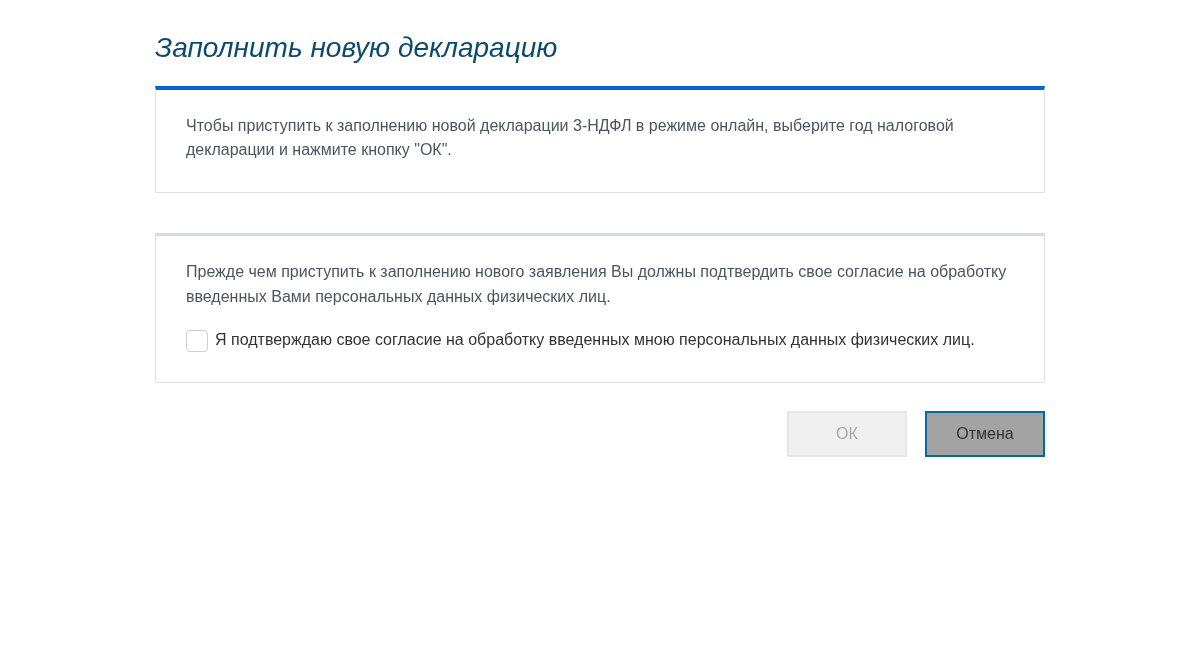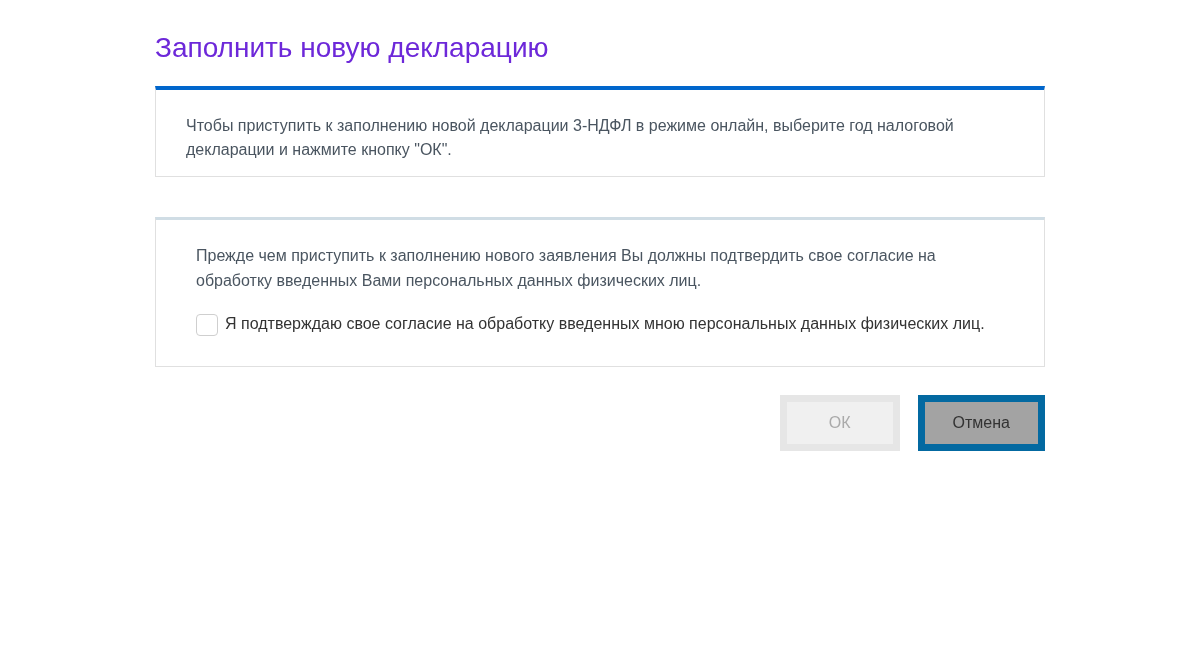--- a/index.html
+++ b/index.html
@@ -13,28 +13,29 @@
       width: 1200px;
       height: 669px;
       position: relative;
     }
     .container {
       padding: 20px 155px 0 155px;
     }
     .page-title {
       font-size: 28px;
       font-weight: 400;
-      color: #6d28d9;
+      color: #0c4a6e;
       margin-bottom: 22px;
       margin-top: 12px;
+      font-style: italic;
     }
     .info-box {
       border: 1px solid #e0e0e0;
       border-top: 4px solid #0066cc;
-      padding: 24px 30px 14px 30px;
+      padding: 24px 30px 30px 30px;
       margin-bottom: 40px;
     }
     .info-text {
       font-size: 16px;
       color: #4a5560;
       line-height: 1.5;
     }
     .year-section {
       margin-bottom: 40px;
     }
@@ -62,21 +63,21 @@
       border-radius: 50%;
       background: #ffffff;
     }
     .radio-text {
       font-size: 16px;
       color: #222222;
     }
     .consent-box {
       border: 1px solid #e0e0e0;
       border-top: 3px solid #d0dde5;
-      padding: 24px 30px 30px 40px;
+      padding: 24px 30px 30px 30px;
       margin-bottom: 28px;
     }
     .consent-intro {
       font-size: 16px;
       color: #4a5560;
       line-height: 1.55;
       margin-bottom: 18px;
     }
     .checkbox-row {
       display: flex;
@@ -100,21 +101,21 @@
     }
     .button-row {
       display: flex;
       justify-content: flex-end;
       gap: 18px;
     }
     .btn {
       min-width: 120px;
       padding: 12px 28px;
       font-size: 16px;
-      border: 7px solid #0369a1;
+      border: 2px solid #0369a1;
       background: #ffffff;
       cursor: pointer;
       color: #333333;
     }
     .btn-ok {
       background: #f0f0f0;
       color: #aaaaaa;
       border-color: #e6e6e6;
       cursor: default;
     }

